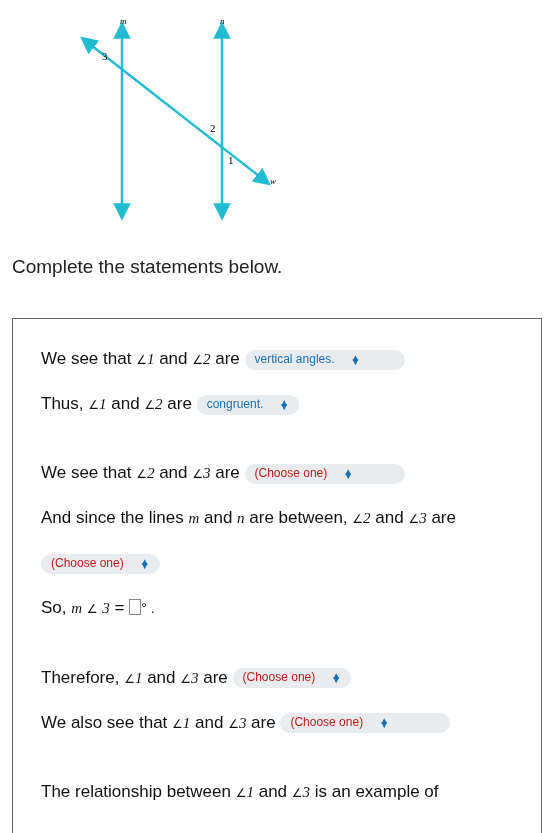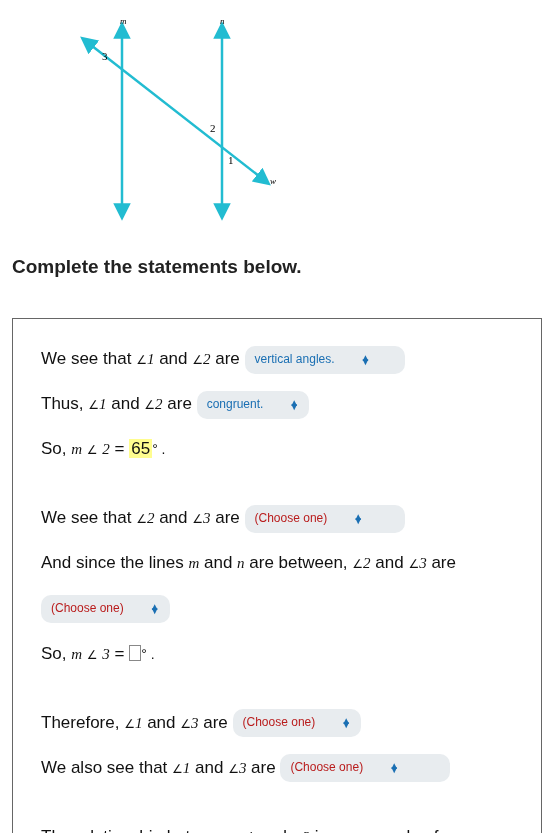--- a/index.html
+++ b/index.html
@@ -8,21 +8,21 @@
   padding: 12px;
   width: 530px;
   background: #fff;
   color: #000;
 }
 .diagram {
   margin: 0 0 20px 20px;
 }
 .instruction {
   font-size: 19px;
-  font-weight: 700;
+  font-weight: 400;
   color: #222;
   margin: 8px 0 40px 0;
 }
 .box {
   border: 1px solid #666;
   padding: 14px 16px 24px 16px;
   font-size: 17px;
   line-height: 2.3;
   color: #111;
 }
@@ -37,25 +37,25 @@
 .asym {
   font-family: 'Times New Roman', serif;
   font-size: 12px;
 }
 .deg {
   font-size: 14px;
 }
 .select {
   display: inline-flex;
   align-items: center;
-  gap: 22px;
+  gap: 12px;
   background: #e8ecef;
   border-radius: 10px;
   padding: 0 10px;
-  height: 28px;
+  height: 20px;
   font-size: 12px;
   vertical-align: middle;
   cursor: pointer;
   white-space: nowrap;
 }
 .select .label.placeholder {
   color: #b91c1c;
 }
 .select .label.filled {
   color: #1a6fb3;
@@ -115,23 +115,20 @@
 </p>
 
 <p>
 <span>Thus, </span><span class="asym">∠</span><span class="ital">1</span><span> and </span><span class="asym">∠</span><span class="ital">2</span><span> are </span>
 <span class="select">
         <span class="label filled">congruent.</span>
         <span class="arrows">▲<br>▼</span>
       </span>
 </p>
 
-<p>
-<span>So, </span><span class="ital">m</span>&nbsp;<span class="asym">∠</span>&nbsp;<span class="ital">2</span><span> = </span><span class="hl"><span>65</span></span><span class="deg">° .</span>
-</p>
 
 <div class="gap"></div>
 
 <p>
 <span>We see that </span><span class="asym">∠</span><span class="ital">2</span><span> and </span><span class="asym">∠</span><span class="ital">3</span><span> are </span>
 <span class="select" style="min-width:140px">
         <span class="label placeholder">(Choose one)</span>
         <span class="arrows">▲<br>▼</span>
       </span>
 </p>

